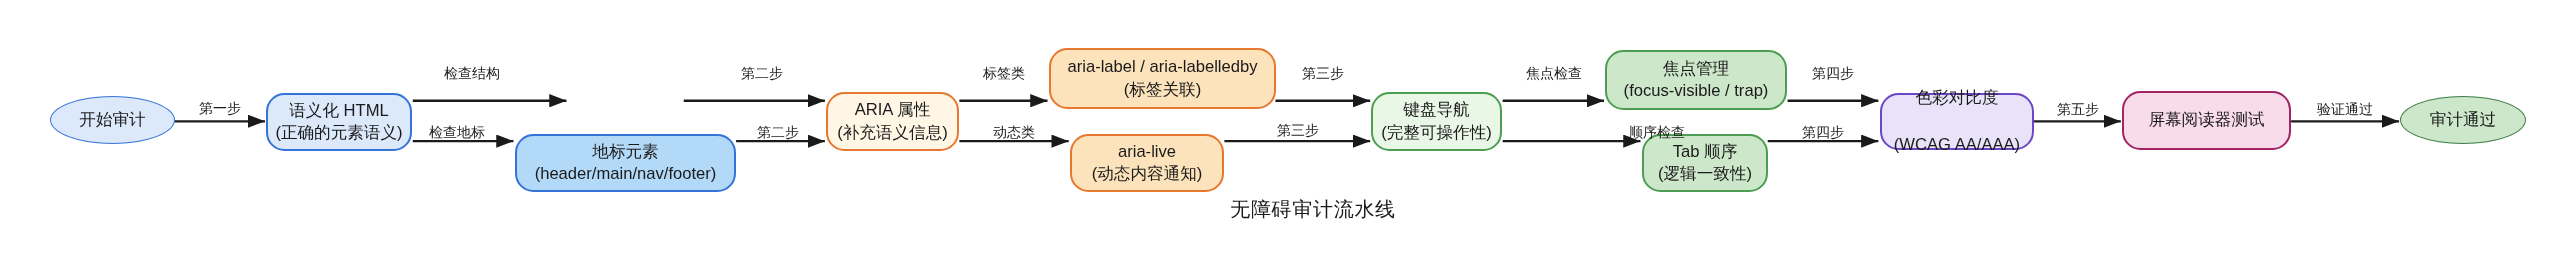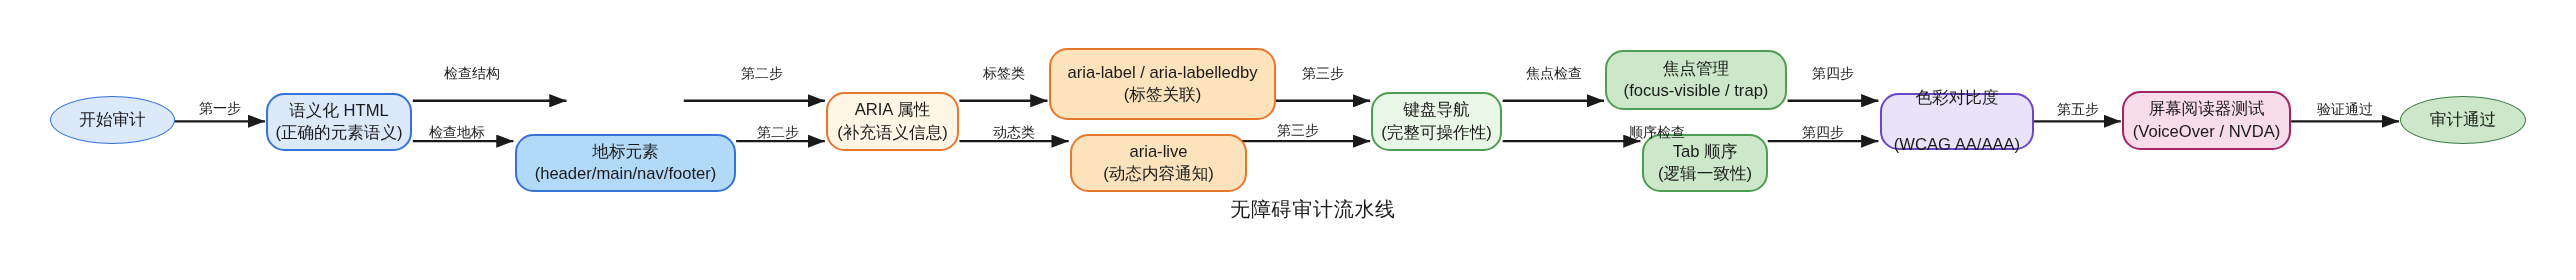--- a/index.html
+++ b/index.html
@@ -23,22 +23,22 @@
   .caption{
     position:absolute;transform:translate(-50%,-50%);
     font-size:20px;letter-spacing:0.7px;white-space:nowrap;color:var(--text);margin-left:24px;
   }
   
   .n-start        {left:50px;  top:96px; width:125px; height:48px; background:var(--blue_fill_light);  border-color:var(--blue_border);}
   .n-semantic     {left:266px; top:93px; width:146px; height:58px; background:var(--blue_fill_light);  border-color:var(--blue_border);}
   .n-heading      {left:568px; top:50px;  width:116px; height:60px; background:var(--blue_fill);        border-color:var(--blue_border);}
   .n-landmarks    {left:515px; top:134px; width:221px; height:58px; background:var(--blue_fill);        border-color:var(--blue_border);}
   .n-aria         {left:826px;top:92px; width:133px; height:59px; background:var(--orange_fill_light);border-color:var(--orange_border);}
-  .n-arialabel    {left:1049px;top:48px;  width:227px; height:72px; background:var(--orange_fill);      border-color:var(--orange_border);}
-  .n-arialive     {left:1070px;top:134px; width:177px; height:58px; background:var(--orange_fill);      border-color:var(--orange_border);}
+  .n-arialabel    {left:1049px;top:48px;  width:227px; height:61px; background:var(--orange_fill);      border-color:var(--orange_border);}
+  .n-arialive     {left:1070px;top:134px; width:154px; height:58px; background:var(--orange_fill);      border-color:var(--orange_border);}
   .n-keyboard     {left:1371px;top:92px; width:131px; height:59px; background:var(--green_fill_light); border-color:var(--green_border);}
   .n-focus        {left:1605px;top:50px;  width:182px; height:60px; background:var(--green_fill);       border-color:var(--green_border);}
   .n-taborder     {left:1642px;top:134px; width:126px; height:58px; background:var(--green_fill);       border-color:var(--green_border);}
   .n-contrast     {left:1880px;top:93px; width:154px; height:57px; background:var(--purple_fill);      border-color:var(--purple_border);gap:24px;}
   .n-screenreader {left:2122px;top:91px; width:169px; height:59px; background:var(--pink_fill);        border-color:var(--pink_border);}
   .n-end          {left:2400px;top:96px; width:126px; height:48px; background:var(--green_fill);       border-color:var(--green_border_dark);}
   
   .el-step1        {left:220px; top:109px;}
   .el-checkstruct  {left:472px; top:74px;}
   .el-checkland    {left:457px; top:133px;}
@@ -131,21 +131,20 @@
     <span class="line">(逻辑一致性)</span>
   </div>
 
   <div class="node n-contrast">
     <span class="line">色彩对比度</span>
     <span class="line">(WCAG AA/AAA)</span>
   </div>
 
   <div class="node n-screenreader">
     <span class="line">屏幕阅读器测试</span>
-    <span class="line">(VoiceOver / NVDA)</span>
   </div>
 
   <div class="node ellipse n-end">
     <span class="line">审计通过</span>
   </div>
 
   <div class="edge-label el-step1">第一步</div>
   <div class="edge-label el-checkstruct">检查结构</div>
   <div class="edge-label el-checkland">检查地标</div>
   <div class="edge-label el-step2top">第二步</div>

